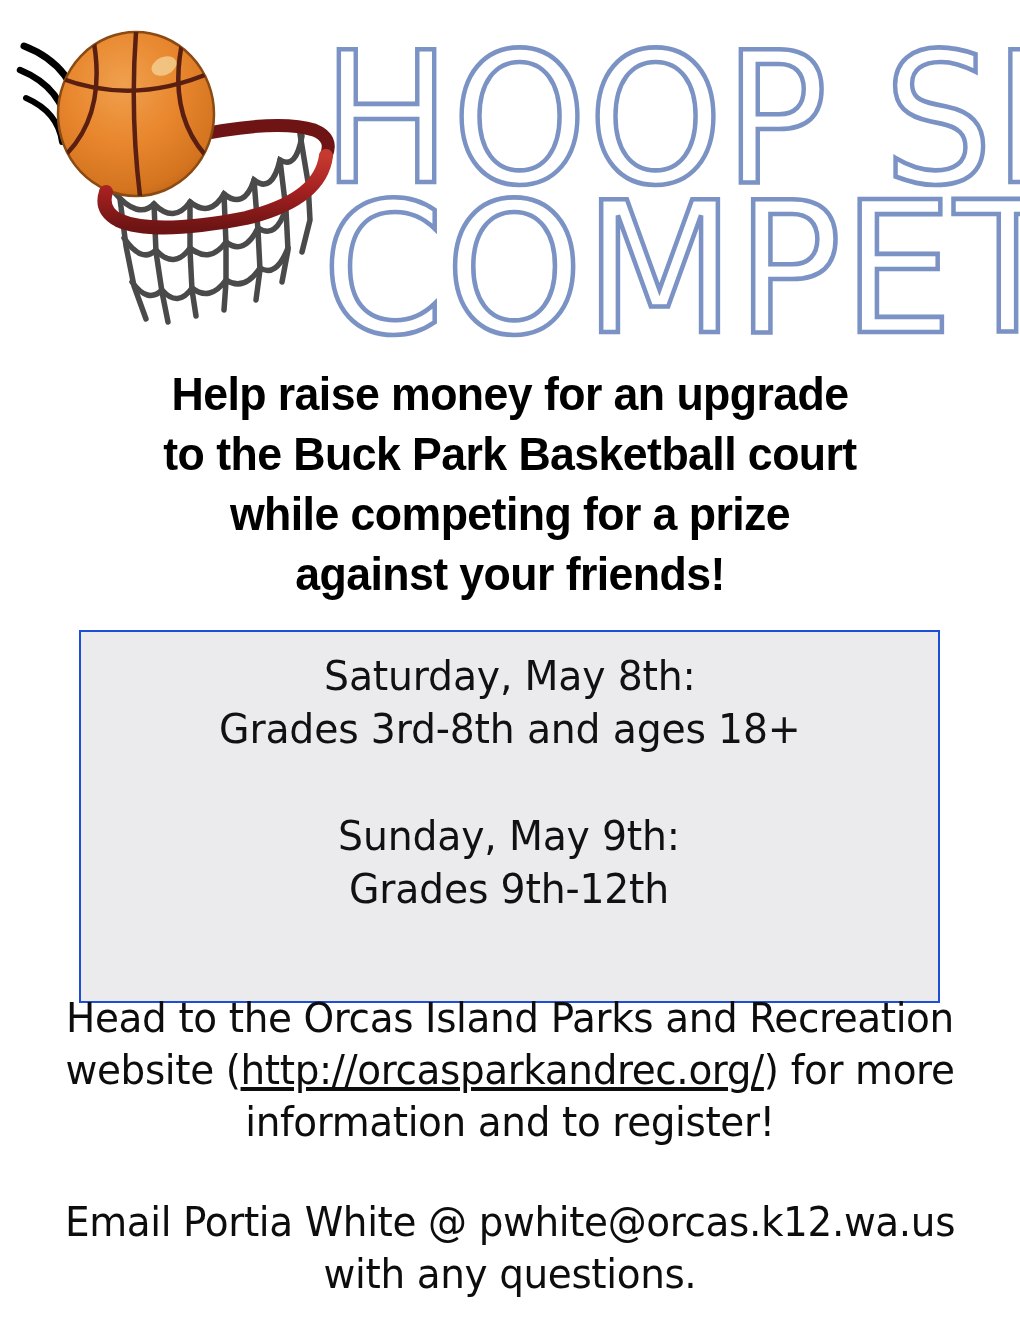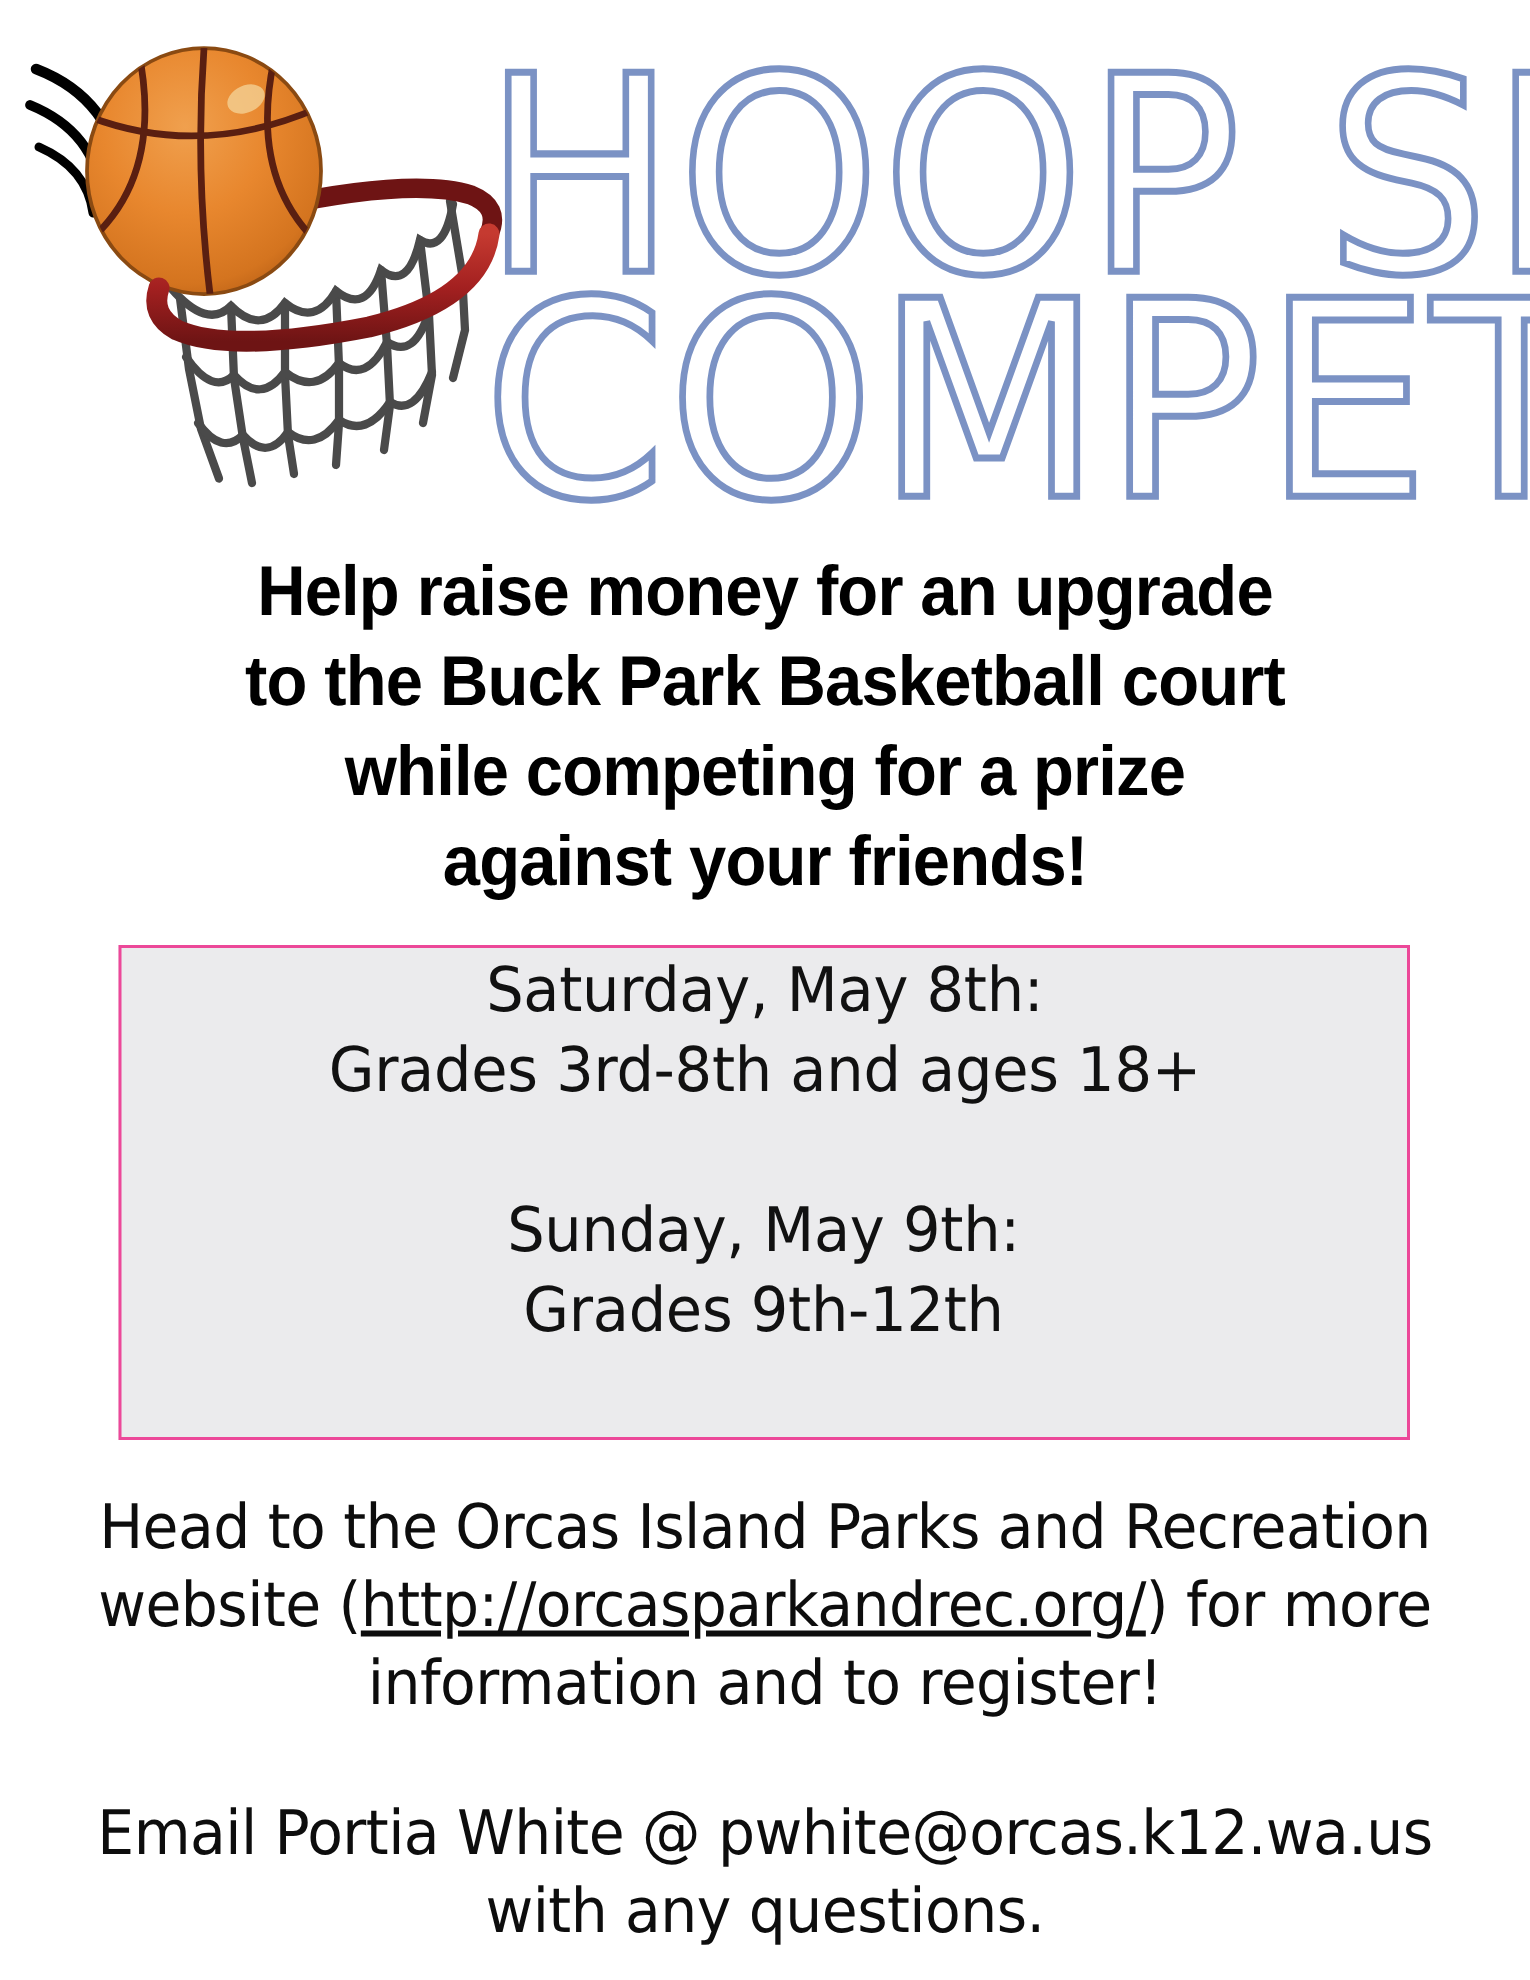--- a/index.html
+++ b/index.html
@@ -93,29 +93,29 @@
     transform-origin: center top;
   }
   .pitch .pitch-line { display: block; white-space: nowrap; }
 
   
   .schedule-box {
     position: absolute;
     left: 79px;
     top: 630px;
     width: 861px;
-    height: 330px;
+    height: 373px;
     box-sizing: border-box;
     background: #ebebed;
-    border: 2px solid #ec4899;
+    border: 2px solid #1d4ed8;
     display: flex;
     flex-direction: column;
     align-items: center;
     justify-content: flex-start;
-    padding-top: 2px;
+    padding-top: 18px;
   }
 
   .sched-group {
     text-align: center;
     font-family: "DejaVu Sans", sans-serif;
     font-weight: 400;
     font-size: 41px;
     line-height: 53px;
     color: #111111;
     letter-spacing: -0.2px;

